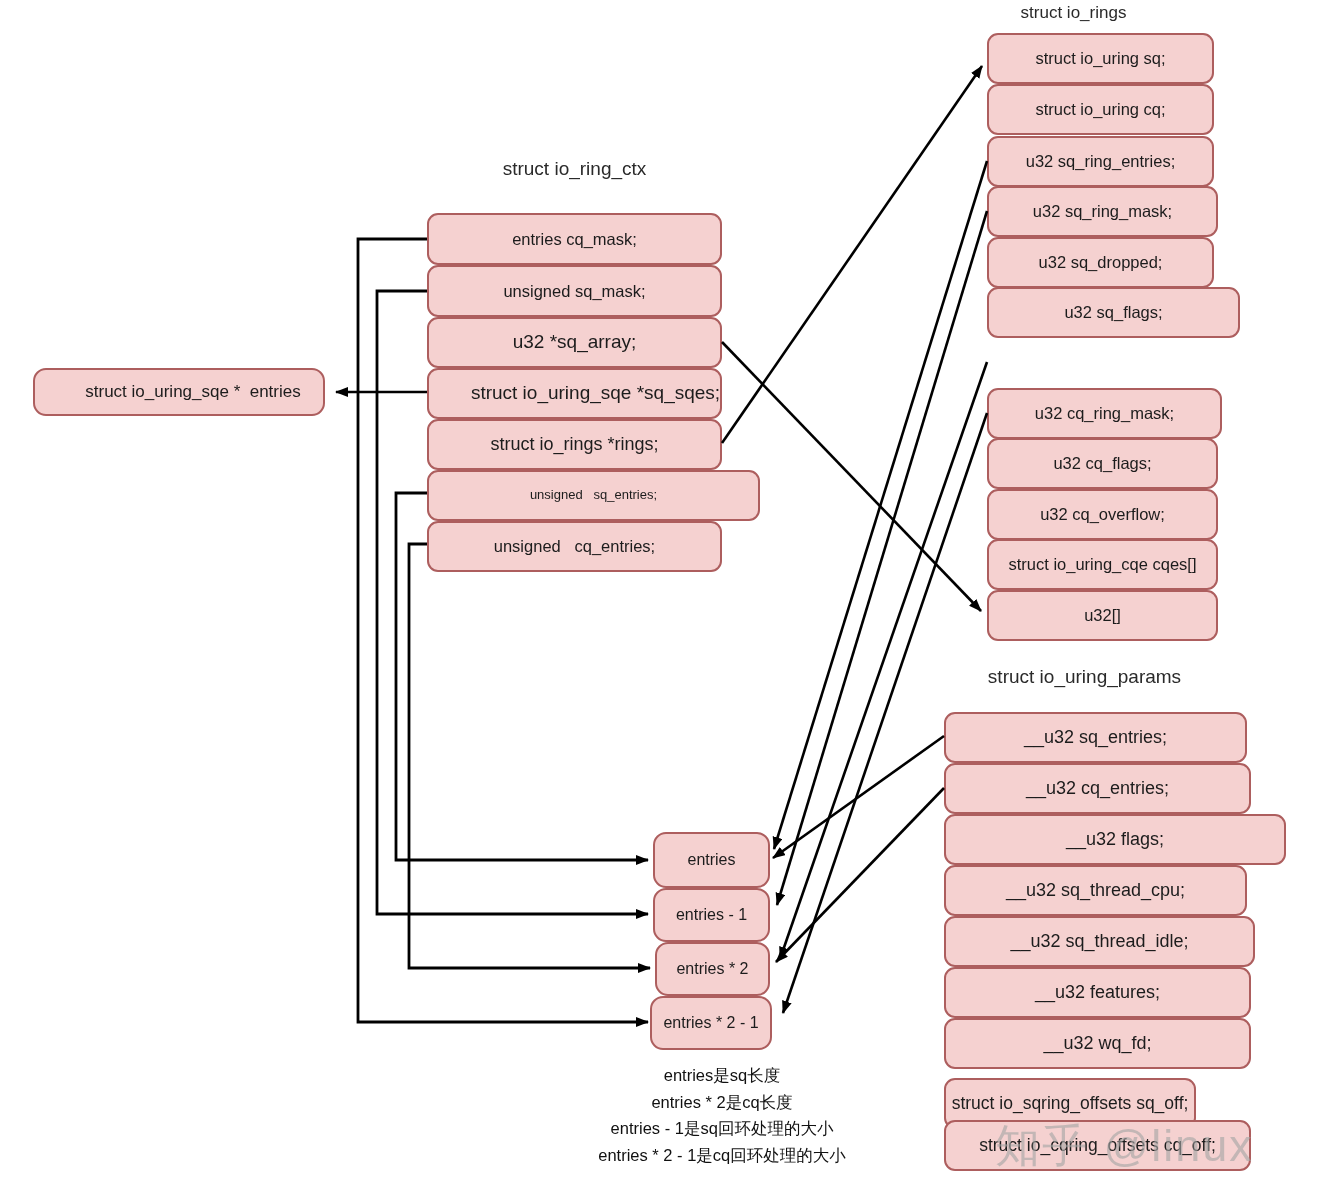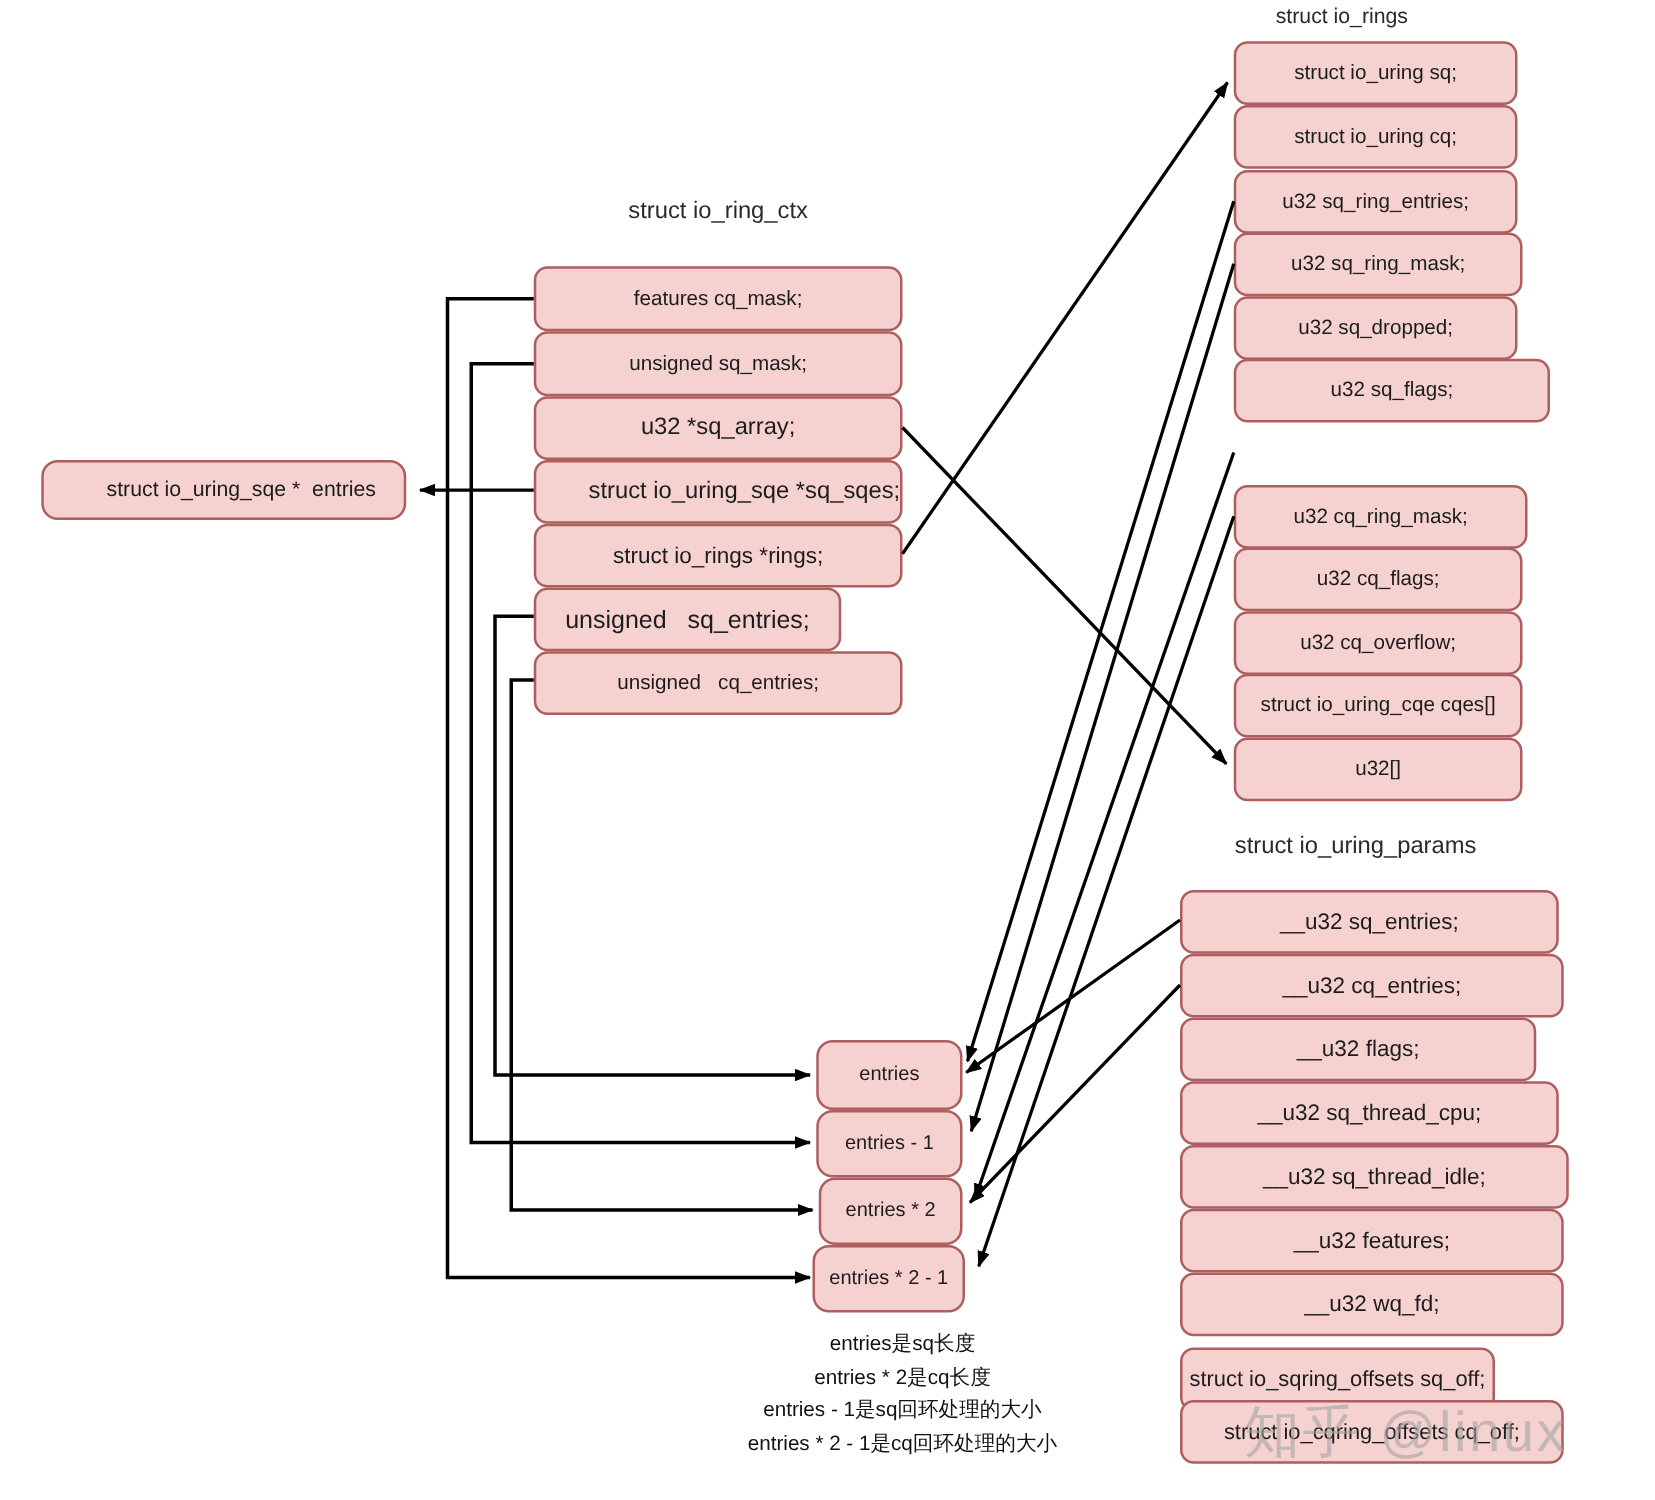--- a/index.html
+++ b/index.html
@@ -32,43 +32,43 @@
 <body>
 
 <div id="canvas" style="--fill: #f5d1d0; --border: #ad5e5e; --text: #1c1c1c; --wm: rgba(165,165,165,0.62);">
 
   <div class="title" style="left:427px;top:158px;width:295px;font-size:19px;">struct io_ring_ctx</div>
   <div class="title" style="left:960px;top:3px;width:227px;font-size:17px;">struct io_rings</div>
   <div class="title" style="left:930px;top:666px;width:309px;font-size:19px;">struct io_uring_params</div>
 
   <div class="box" style="left:33px;top:368px;width:292px;height:48px;font-size:17px;border-width:2.5px;border-radius:13px;padding-left:28px;">struct io_uring_sqe *  entries</div>
 
-  <div class="box" style="left:427px;top:213px;width:295px;height:52px;font-size:16.5px;">features cq_mask;</div>
+  <div class="box" style="left:427px;top:213px;width:295px;height:52px;font-size:16.5px;">entries cq_mask;</div>
   <div class="box" style="left:427px;top:265px;width:295px;height:52px;font-size:16.5px;">unsigned sq_mask;</div>
   <div class="box" style="left:427px;top:317px;width:295px;height:51px;font-size:19px;">u32 *sq_array;</div>
   <div class="box" style="left:427px;top:368px;width:295px;height:51px;font-size:19px;padding-left:42px;">struct io_uring_sqe *sq_sqes;</div>
   <div class="box" style="left:427px;top:419px;width:295px;height:51px;font-size:18px;">struct io_rings *rings;</div>
-  <div class="box" style="left:427px;top:470px;width:246px;height:51px;font-size:20px;">unsigned   sq_entries;</div>
+  <div class="box" style="left:427px;top:470px;width:333px;height:51px;font-size:13px;">unsigned   sq_entries;</div>
   <div class="box" style="left:427px;top:521px;width:295px;height:51px;font-size:16.5px;">unsigned   cq_entries;</div>
 
   <div class="box" style="left:987px;top:33px;width:227px;height:51px;font-size:16.5px;">struct io_uring sq;</div>
   <div class="box" style="left:987px;top:84px;width:227px;height:51px;font-size:16.5px;">struct io_uring cq;</div>
   <div class="box" style="left:987px;top:136px;width:227px;height:51px;font-size:16.5px;">u32 sq_ring_entries;</div>
   <div class="box" style="left:987px;top:186px;width:231px;height:51px;font-size:16.5px;">u32 sq_ring_mask;</div>
   <div class="box" style="left:987px;top:237px;width:227px;height:51px;font-size:16.5px;">u32 sq_dropped;</div>
   <div class="box" style="left:987px;top:287px;width:253px;height:51px;font-size:16.5px;">u32 sq_flags;</div>
   <div class="box" style="left:987px;top:388px;width:235px;height:51px;font-size:16.5px;">u32 cq_ring_mask;</div>
   <div class="box" style="left:987px;top:438px;width:231px;height:51px;font-size:16.5px;">u32 cq_flags;</div>
   <div class="box" style="left:987px;top:489px;width:231px;height:51px;font-size:16.5px;">u32 cq_overflow;</div>
   <div class="box" style="left:987px;top:539px;width:231px;height:51px;font-size:16.5px;">struct io_uring_cqe cqes[]</div>
   <div class="box" style="left:987px;top:590px;width:231px;height:51px;font-size:16.5px;">u32[]</div>
 
   <div class="box" style="left:944px;top:712px;width:303px;height:51px;font-size:18px;">__u32 sq_entries;</div>
   <div class="box" style="left:944px;top:763px;width:307px;height:51px;font-size:18px;">__u32 cq_entries;</div>
-  <div class="box" style="left:944px;top:814px;width:285px;height:51px;font-size:18px;">__u32 flags;</div>
+  <div class="box" style="left:944px;top:814px;width:342px;height:51px;font-size:18px;">__u32 flags;</div>
   <div class="box" style="left:944px;top:865px;width:303px;height:51px;font-size:18px;">__u32 sq_thread_cpu;</div>
   <div class="box" style="left:944px;top:916px;width:311px;height:51px;font-size:18px;">__u32 sq_thread_idle;</div>
   <div class="box" style="left:944px;top:967px;width:307px;height:51px;font-size:18px;">__u32 features;</div>
   <div class="box" style="left:944px;top:1018px;width:307px;height:51px;font-size:18px;">__u32 wq_fd;</div>
   <div class="box" style="left:944px;top:1078px;width:252px;height:51px;font-size:17.5px;">struct io_sqring_offsets sq_off;</div>
   <div class="box" style="left:944px;top:1120px;width:307px;height:51px;font-size:17.5px;">struct io_cqring_offsets cq_off;</div>
 
   <div class="box" style="left:653px;top:832px;width:117px;height:56px;font-size:16px;border-radius:13px;">entries</div>
   <div class="box" style="left:653px;top:888px;width:117px;height:54px;font-size:16px;border-radius:13px;">entries - 1</div>
   <div class="box" style="left:655px;top:942px;width:115px;height:54px;font-size:16px;border-radius:13px;">entries * 2</div>

